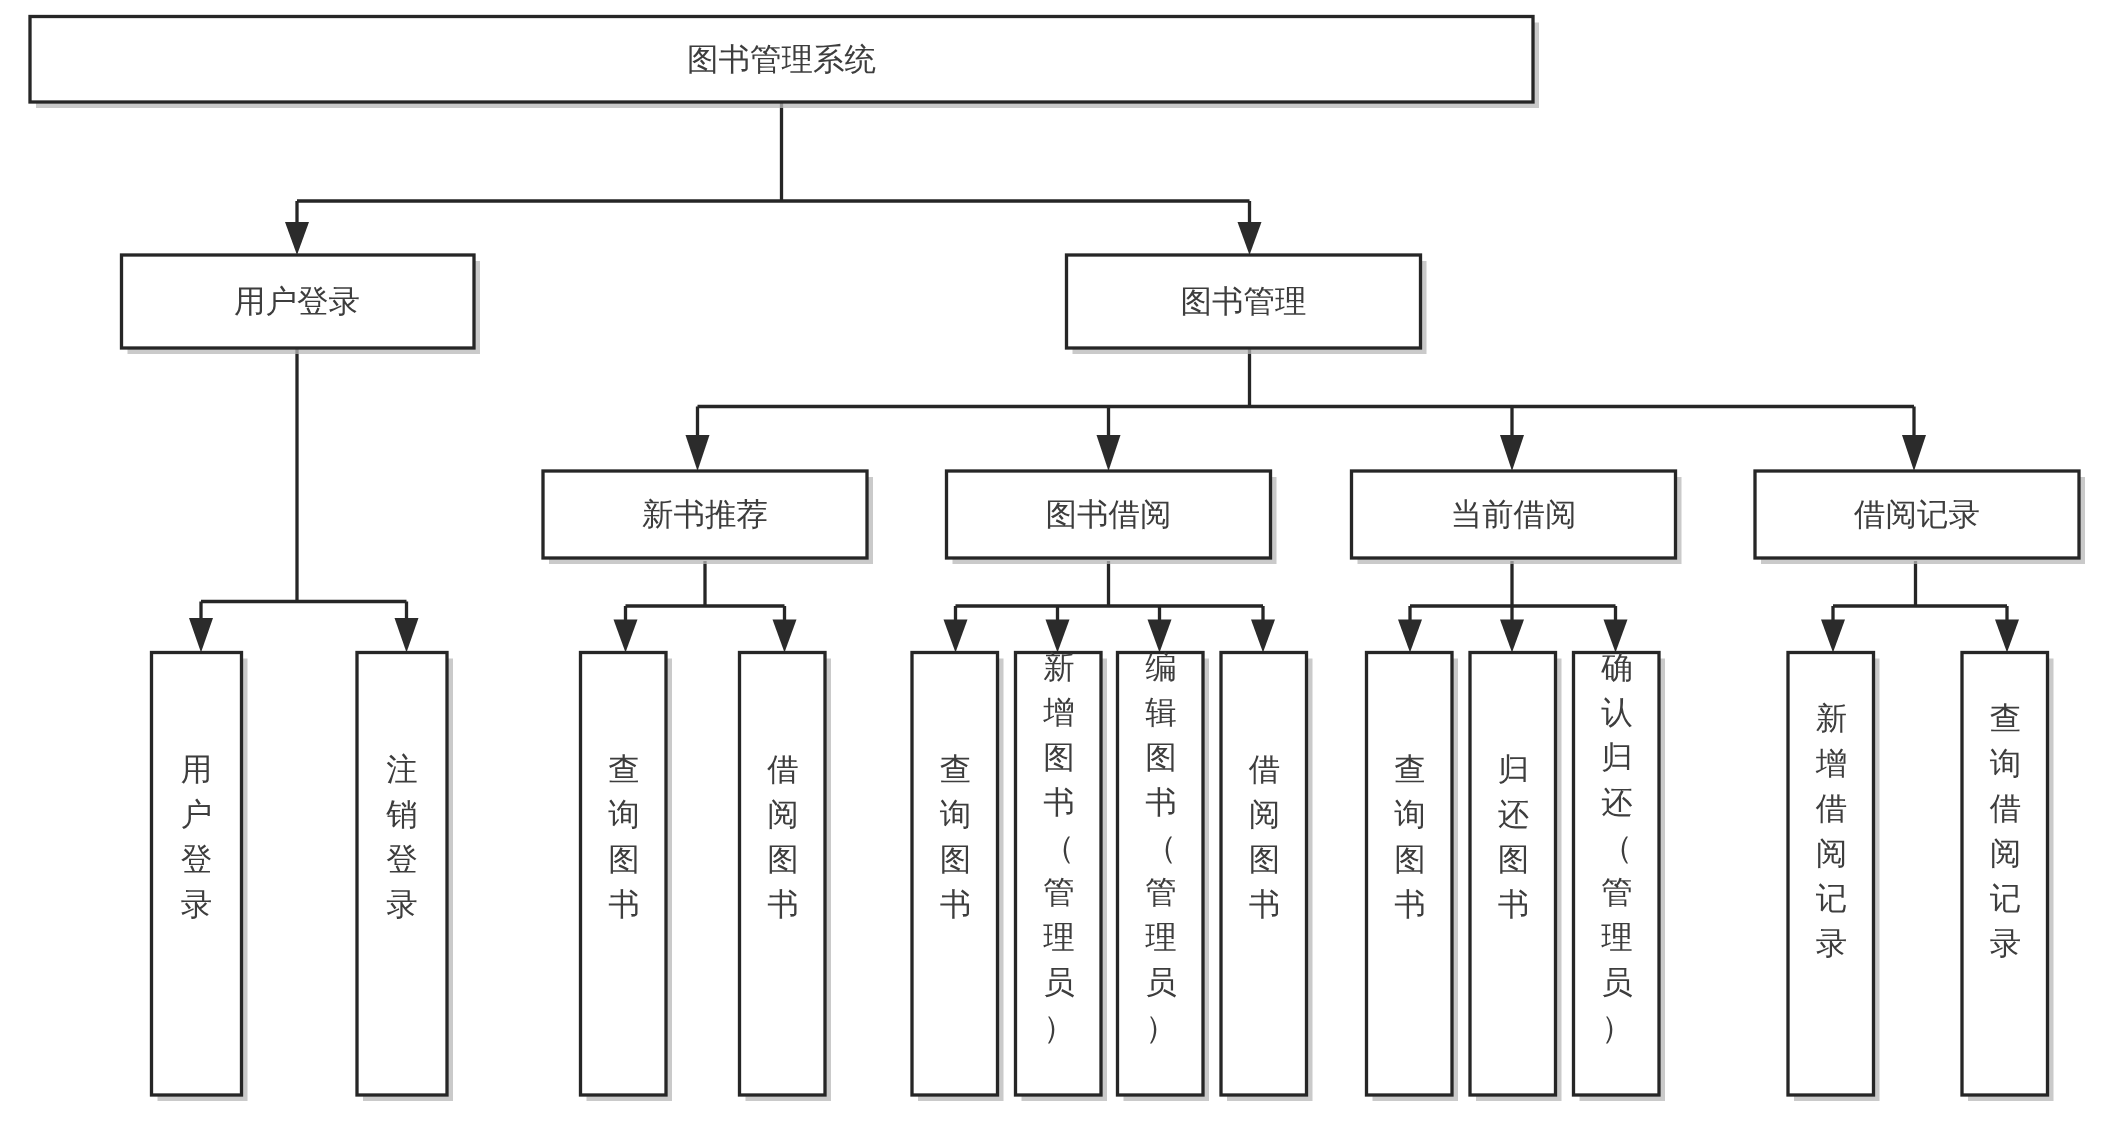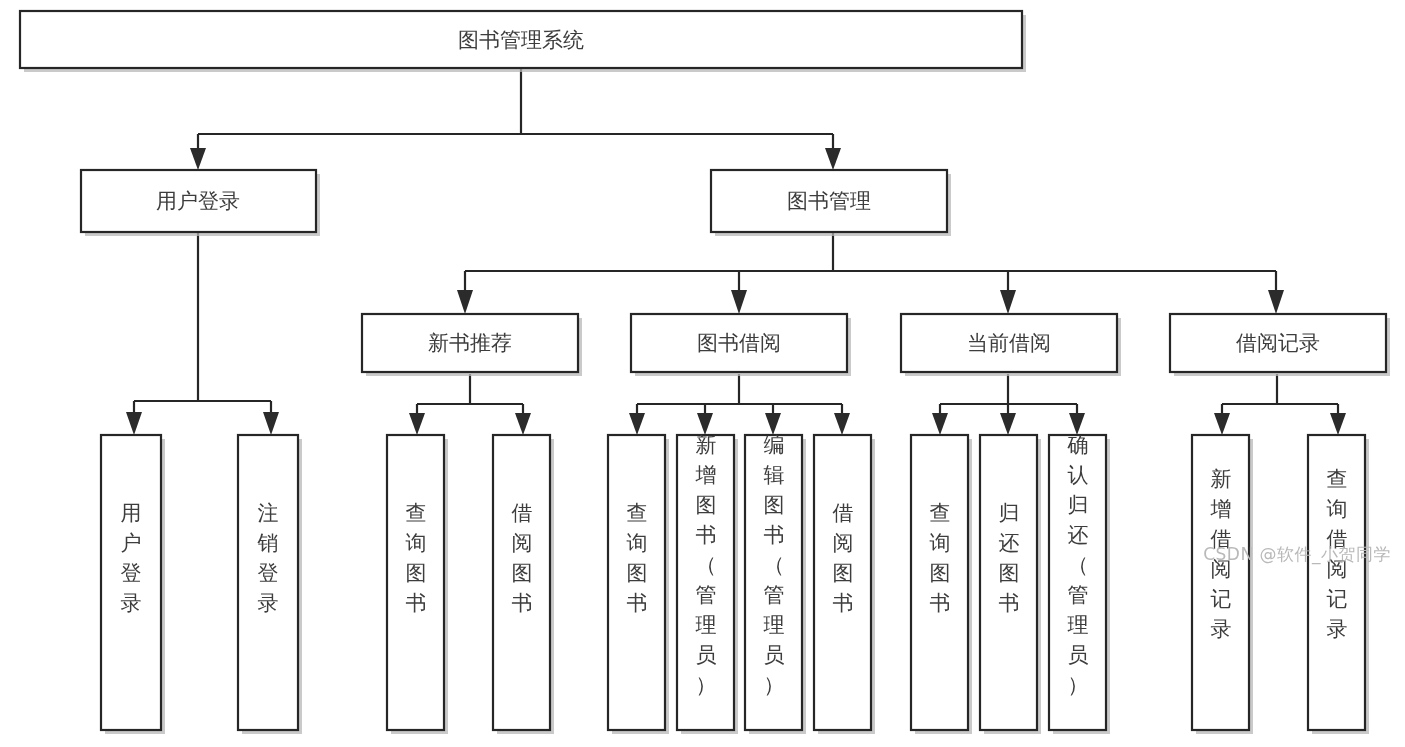--- a/index.html
+++ b/index.html
@@ -253,14 +253,13 @@
     </g>
 
     <g>
       <rect class="node-shadow" x="1312" y="439" width="57" height="295"></rect>
       <rect class="node-rect" x="1308" y="435" width="57" height="295"></rect>
       <text class="node-label-v" x="1337" y="486"><tspan x="1337" y="486">查</tspan><tspan x="1337" y="516">询</tspan><tspan x="1337" y="546">借</tspan><tspan x="1337" y="576">阅</tspan><tspan x="1337" y="606">记</tspan><tspan x="1337" y="636">录</tspan></text>
     </g>
 
   </svg>
 
-  <div class="watermark">CSDN @软件_小贺同学</div>
 </div>
 
 </body></html>

